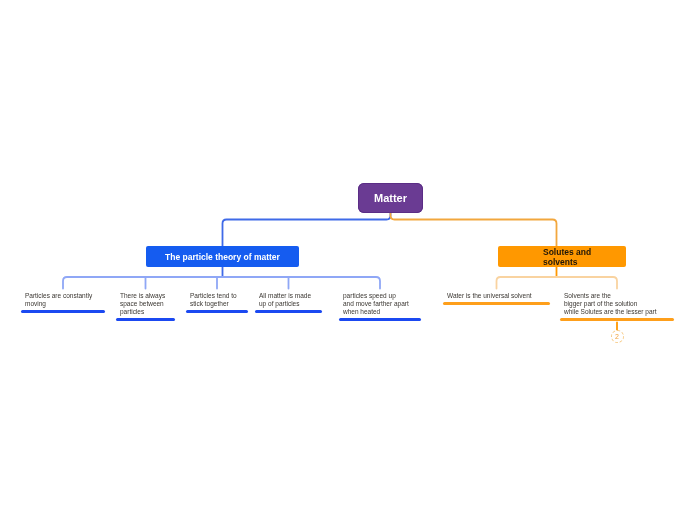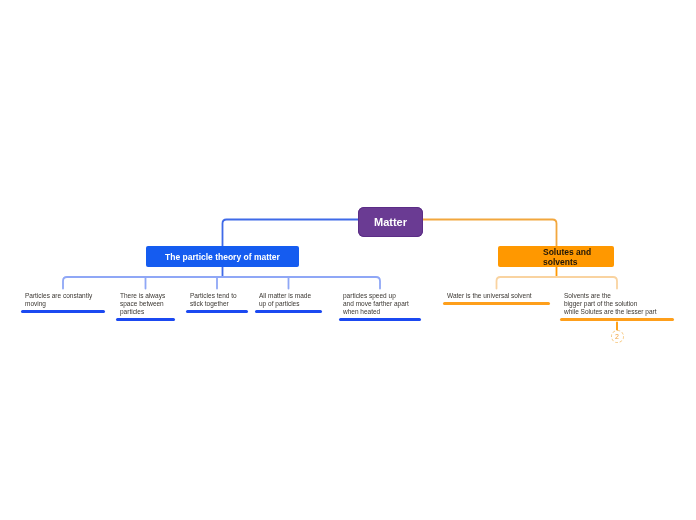--- a/index.html
+++ b/index.html
@@ -8,21 +8,20 @@
     font-family:"Liberation Sans", sans-serif;
   }
   #connectors{position:absolute;left:0;top:0;width:696px;height:520px;pointer-events:none;}
   .pill{
     position:absolute;display:flex;align-items:center;justify-content:center;
     border-radius:2px;font-weight:bold;box-sizing:border-box;cursor:pointer;
   }
   .pill-root{
     background:#6a3b93;color:#ffffff;font-size:11px;border-radius:6px;
     box-shadow:inset 0 0 0 1px #5b2d86;
-    margin-top:24px;
   }
   .pill-blue{background:#155cf0;color:#ffffff;font-size:8.5px;}
   .pill-orange{background:#ff9800;color:#201708;font-size:8.5px;}
   .leaf{
     position:absolute;box-sizing:border-box;cursor:pointer;
   }
   .leaf-text{
     white-space:pre;font-size:6.5px;line-height:7.9px;color:#3a3631;
     padding-left:4px;letter-spacing:0;
   }
@@ -60,21 +59,21 @@
   </svg>
 
   <div class="pill pill-root" style="left:358px;top:183px;width:65px;height:30px;">
     <span>Matter</span>
   </div>
 
   <div class="pill pill-blue" style="left:146px;top:246px;width:153px;height:21px;">
     <span>The particle theory of matter</span>
   </div>
 
-  <div class="pill pill-orange" style="left:498px;top:246px;width:116px;height:21px;padding-left:45px;">
+  <div class="pill pill-orange" style="left:498px;top:246px;width:128px;height:21px;padding-left:45px;">
     <span>Solutes and solvents</span>
   </div>
 
   <div class="leaf" style="left:21px;top:292px;width:84px;">
     <div class="leaf-text">Particles are constantly
 moving</div>
     <div class="underline u-blue"></div>
   </div>
 
   <div class="leaf" style="left:116px;top:292px;width:59px;">

